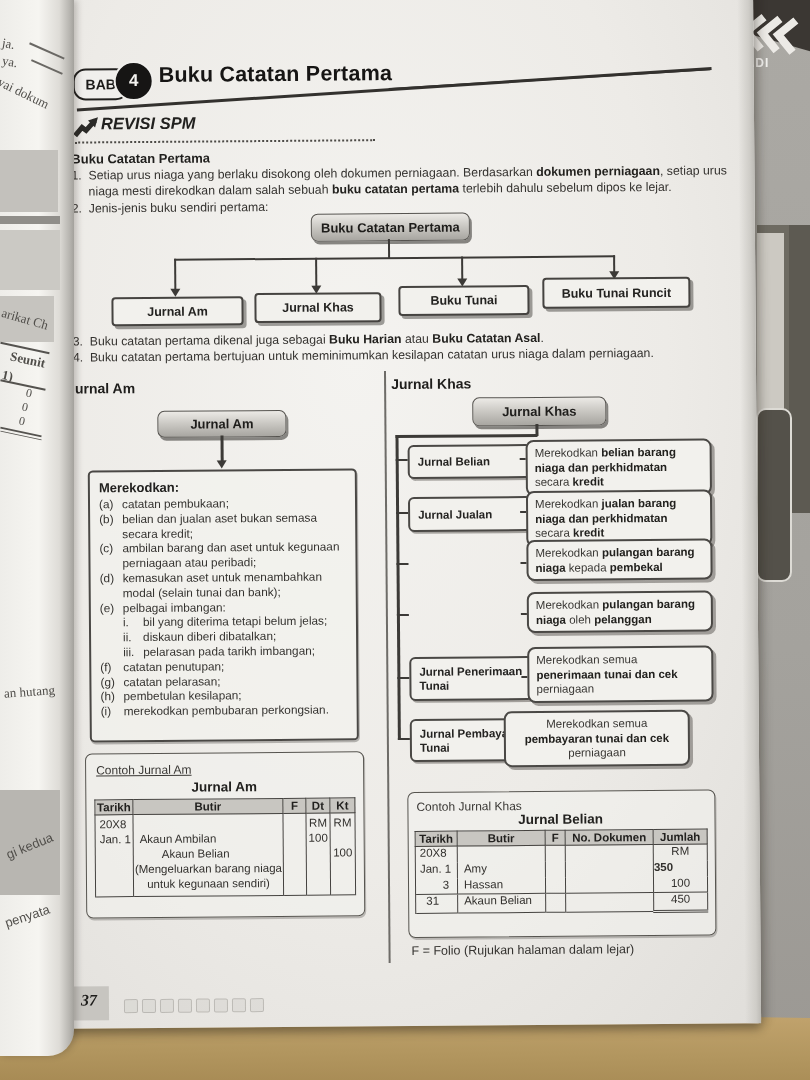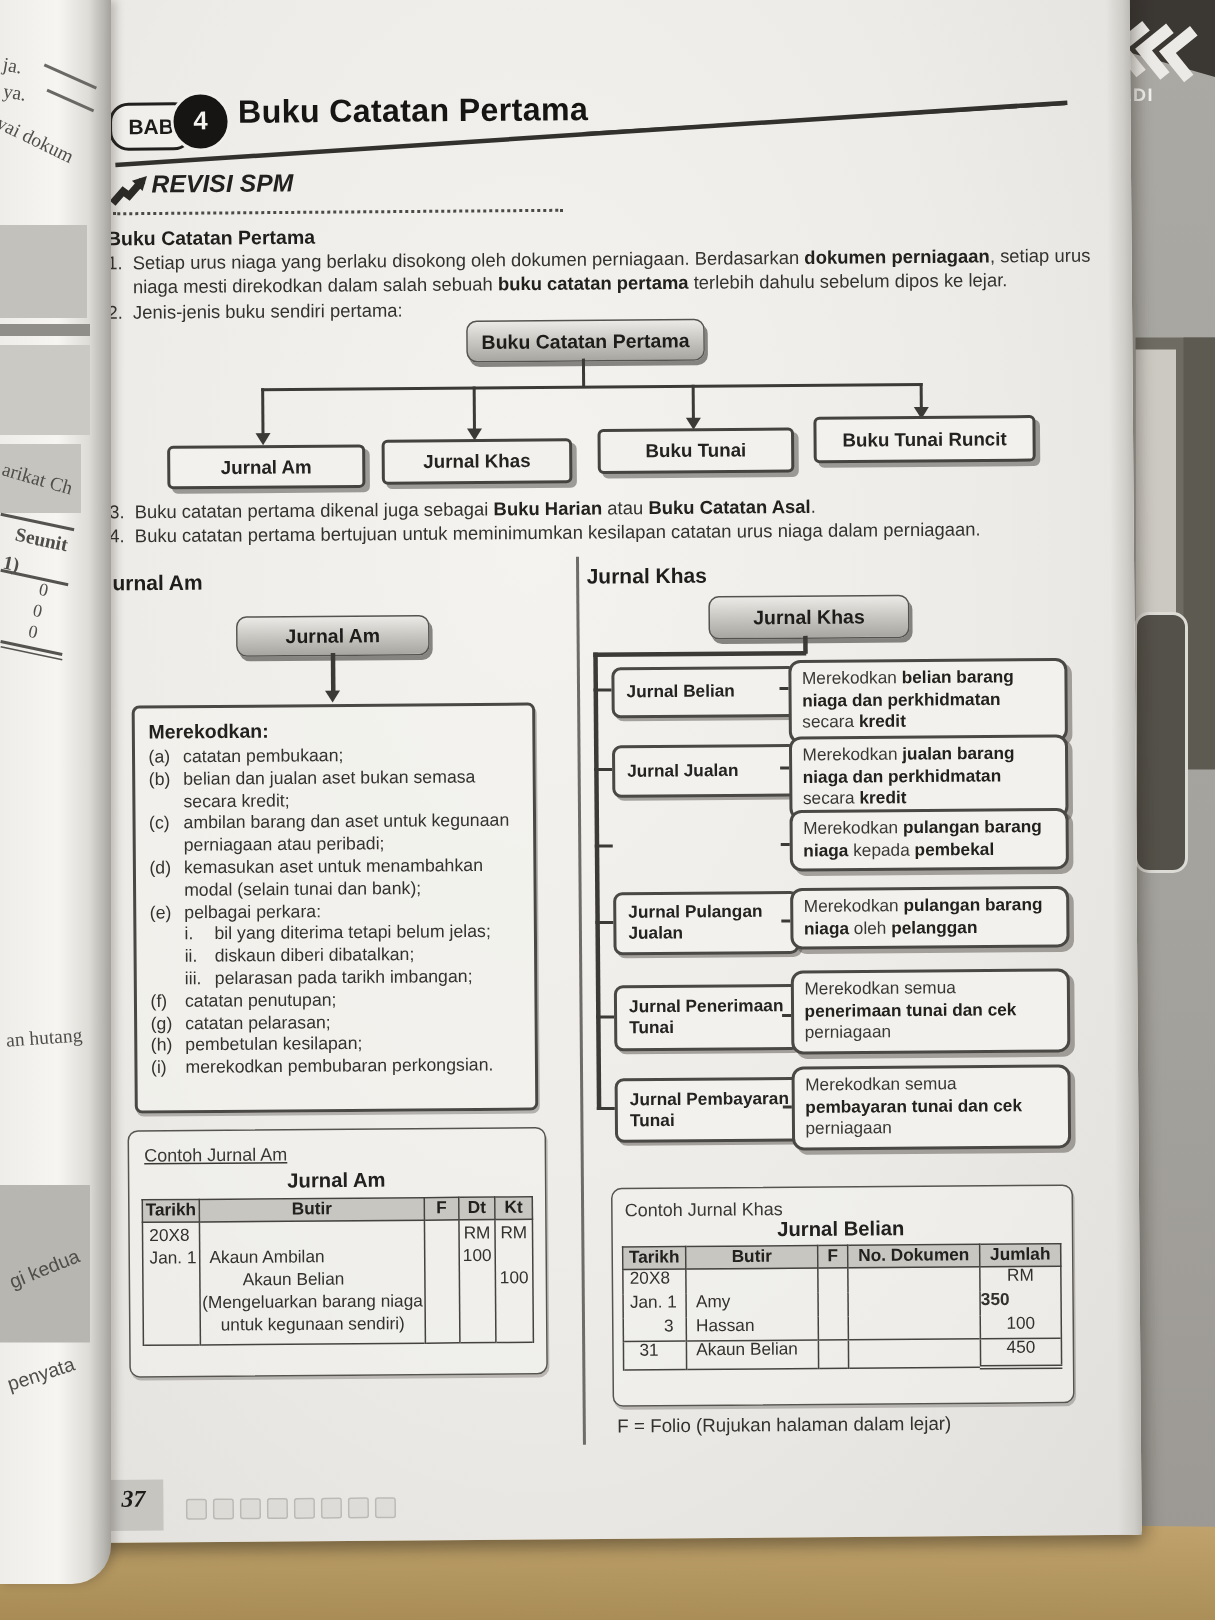--- a/index.html
+++ b/index.html
@@ -199,21 +199,21 @@
       <div class="mrow">
           <span class="lb">(c)</span>
           <span>ambilan barang dan aset untuk kegunaan perniagaan atau peribadi;</span>
         </div>
       <div class="mrow">
           <span class="lb">(d)</span>
           <span>kemasukan aset untuk menambahkan modal (selain tunai dan bank);</span>
         </div>
       <div class="mrow">
           <span class="lb">(e)</span>
-          <span>pelbagai perkara:</span>
+          <span>pelbagai imbangan:</span>
         </div>
       <div class="mrow sub">
           <span class="lb">i.</span>
           <span>bil yang diterima tetapi belum jelas;</span>
         </div>
       <div class="mrow sub">
           <span class="lb">ii.</span>
           <span>diskaun diberi dibatalkan;</span>
         </div>
       <div class="mrow sub">
@@ -304,39 +304,36 @@
         <span>Jurnal Jualan</span>
       </div>
     <div class="hline" style="left:520px;top:512px;width:6px;"></div>
     <div class="kdesc" style="left:526px;top:492px;width:168px;"><span>Merekodkan </span><b>jualan barang niaga dan perkhidmatan </b><span>secara </span><b>kredit</b></div>
 
     <div class="hline" style="left:396px;top:563px;width:12px;"></div>
     <div class="hline" style="left:520px;top:563px;width:6px;"></div>
     <div class="kdesc" style="left:526px;top:541px;width:168px;"><span>Merekodkan </span><b>pulangan barang niaga </b><span>kepada </span><b>pembekal</b></div>
 
     <div class="hline" style="left:396px;top:614px;width:12px;"></div>
-    <div class="kname" style="left:408px;top:595px;width:112px;height:38px;">
-        <span>Jurnal Pulangan Jualan</span>
-      </div>
     <div class="hline" style="left:520px;top:614px;width:6px;"></div>
     <div class="kdesc" style="left:526px;top:593px;width:168px;"><span>Merekodkan </span><b>pulangan barang niaga </b><span>oleh </span><b>pelanggan</b></div>
 
     <div class="hline" style="left:396px;top:677px;width:12px;"></div>
     <div class="kname" style="left:408px;top:657px;width:112px;height:40px;">
         <span>Jurnal Penerimaan Tunai</span>
       </div>
     <div class="hline" style="left:520px;top:677px;width:6px;"></div>
     <div class="kdesc" style="left:526px;top:648px;width:168px;"><span>Merekodkan semua </span><b>penerimaan tunai dan cek </b><span>perniagaan</span><b></b></div>
 
     <div class="hline" style="left:396px;top:738px;width:12px;"></div>
     <div class="kname" style="left:408px;top:719px;width:112px;height:39px;">
         <span>Jurnal Pembayaran Tunai</span>
       </div>
     <div class="hline" style="left:520px;top:738px;width:6px;"></div>
-    <div class="kdesc" style="left:526px;top:712px;width:168px;"><span>Merekodkan semua </span><b>pembayaran tunai dan cek </b><span>perniagaan</span><b></b></div>
+    <div class="kdesc" style="left:502px;top:712px;width:168px;text-align:center;"><span>Merekodkan semua </span><b>pembayaran tunai dan cek </b><span>perniagaan</span><b></b></div>
 
     <div class="cbox" style="left:405px;top:792px;width:306px;height:144px;"></div>
     <div class="ccap nw" style="left:414px;top:800px;">Contoh Jurnal Khas</div>
     <div class="ctitle" style="left:412px;top:813px;width:292px;">Jurnal Belian</div>
     <table class="jt" style="left:412px;top:831px;width:292px;">
       <colgroup>
           <col style="width:42px">
           <col style="width:88px">
           <col style="width:20px">
           <col style="width:88px">

